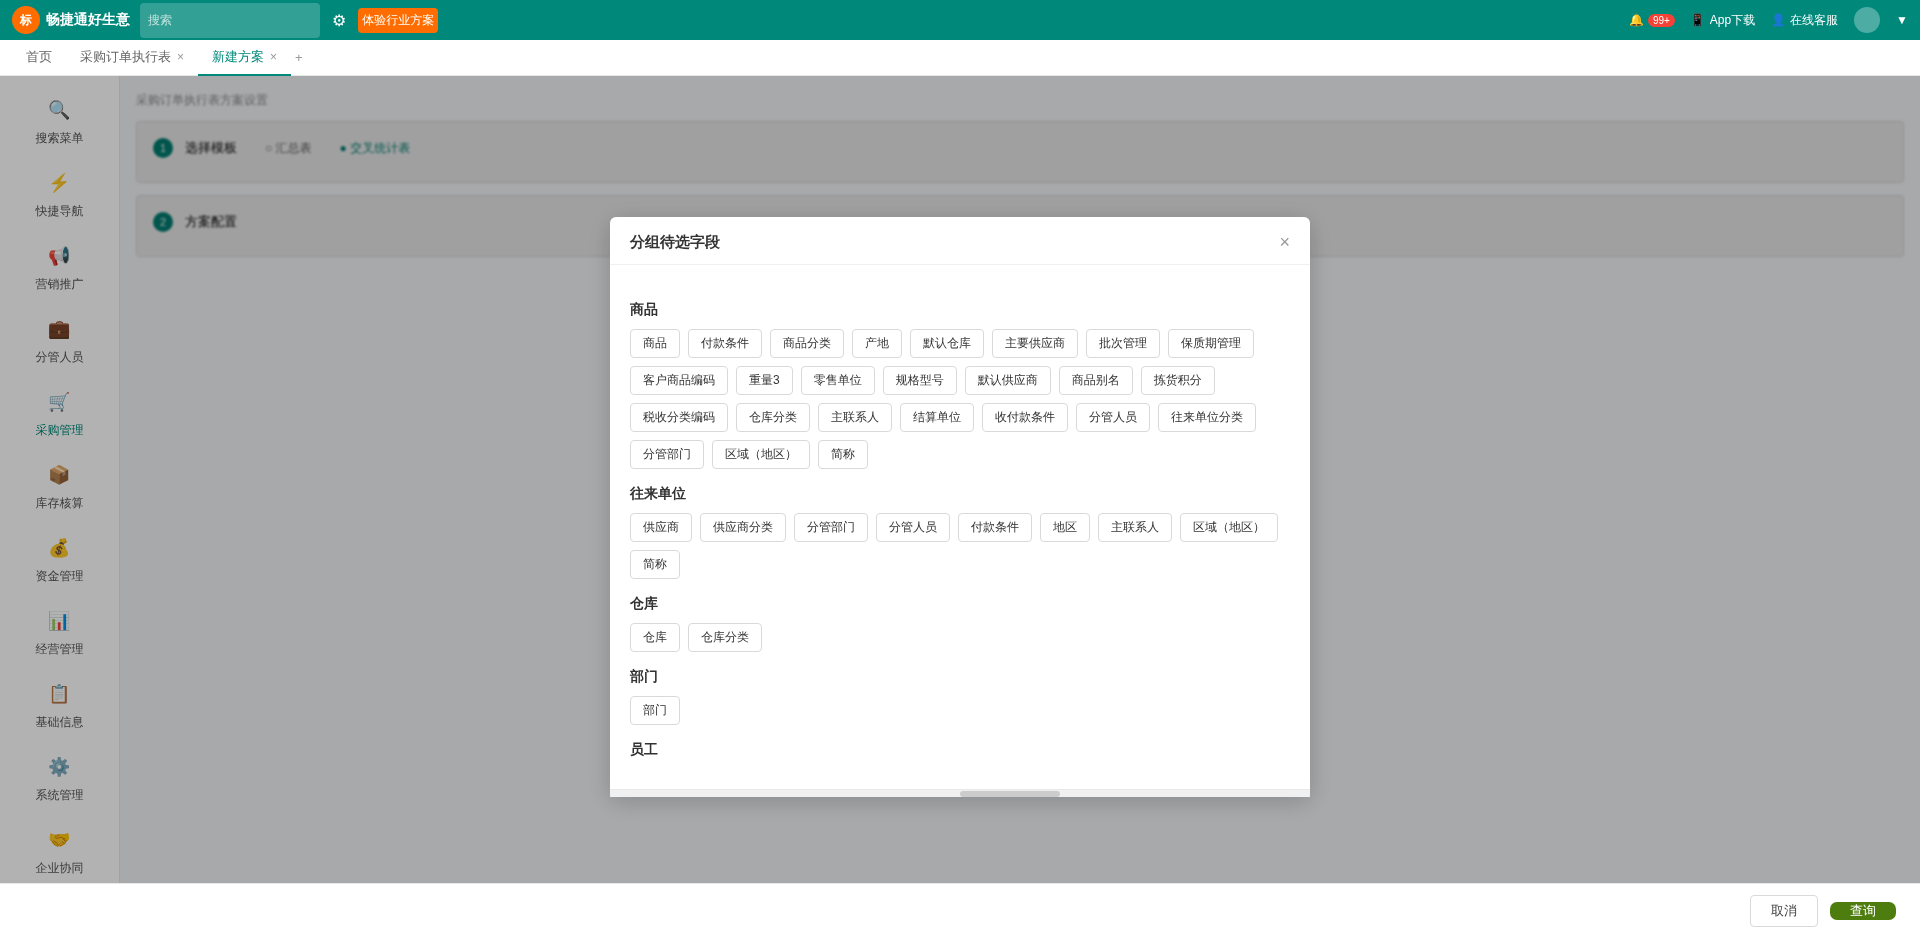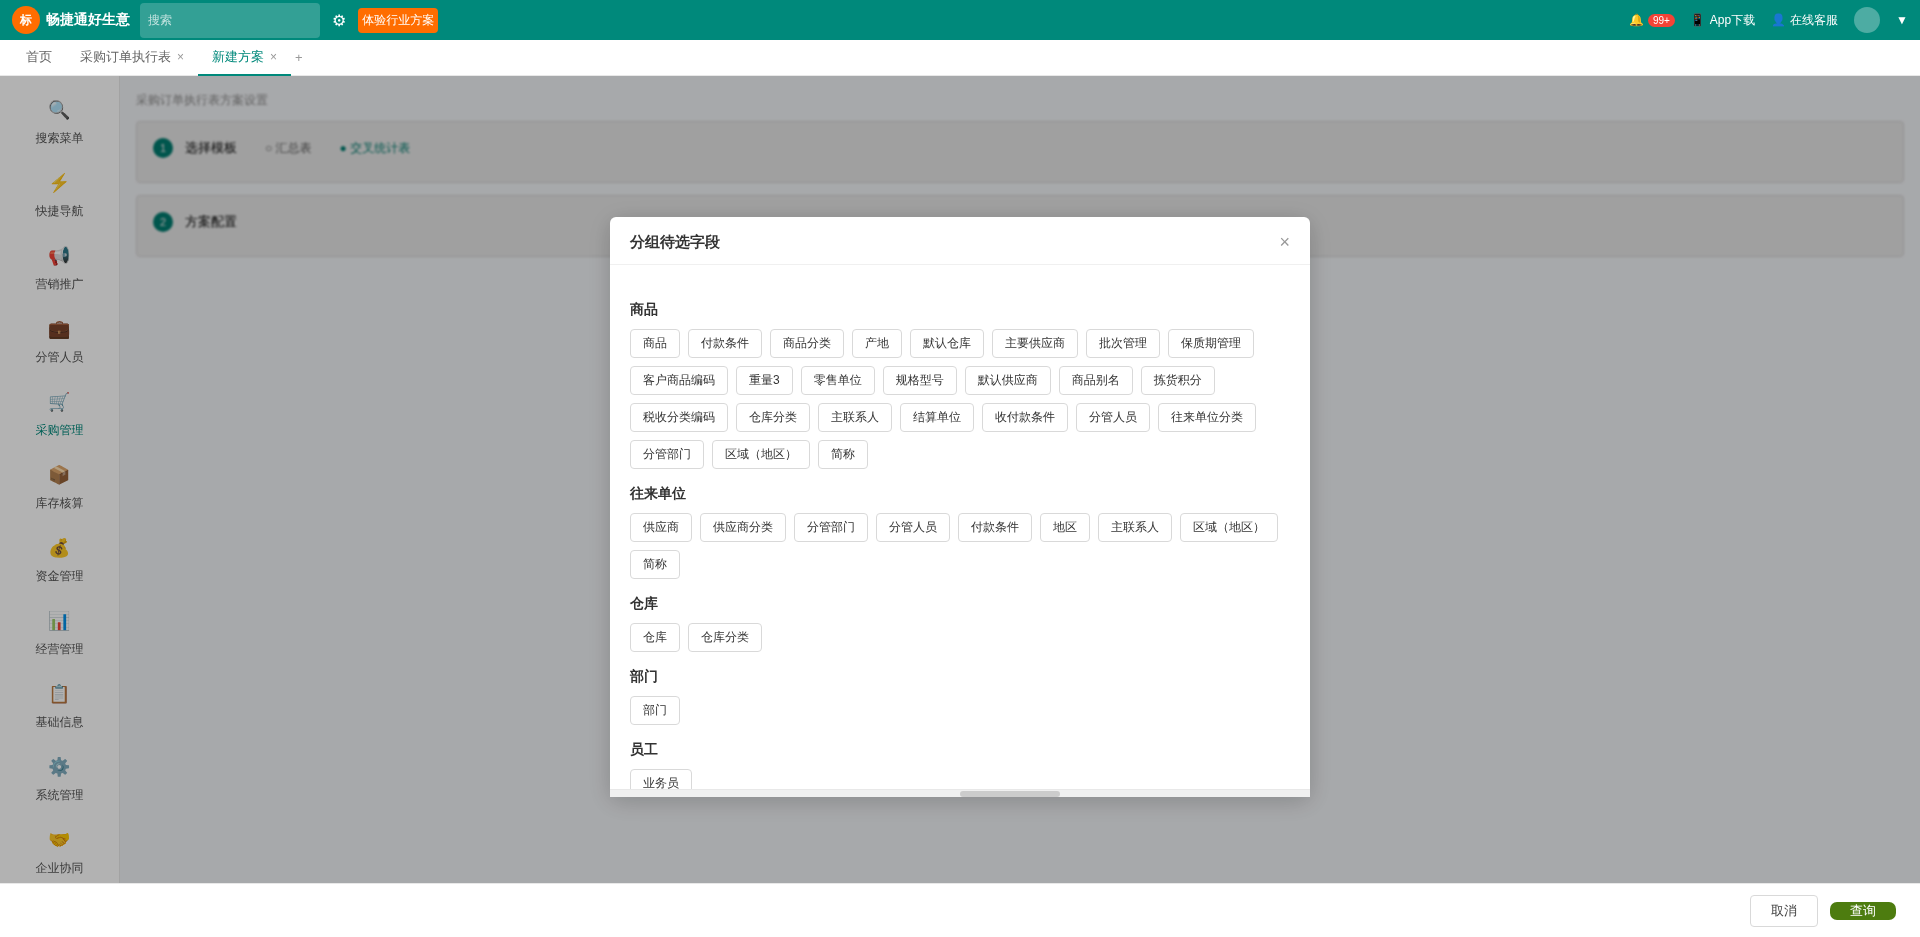--- a/index.html
+++ b/index.html
@@ -506,23 +506,20 @@
         <span class="field-tag">仓库</span>
         <span class="field-tag">仓库分类</span>
       </div>
 
       <div class="section-title">部门</div>
       <div class="field-group">
         <span class="field-tag">部门</span>
       </div>
 
       <div class="section-title">员工</div>
-      <div class="field-group">
-        <span class="field-tag">业务员</span>
-      </div>
 
     </div>
 
     <div class="modal-scroll-bar">
       <div class="modal-scroll-thumb"></div>
     </div>
   </div>
 </div>
 
 <div class="modal-footer-bar">

